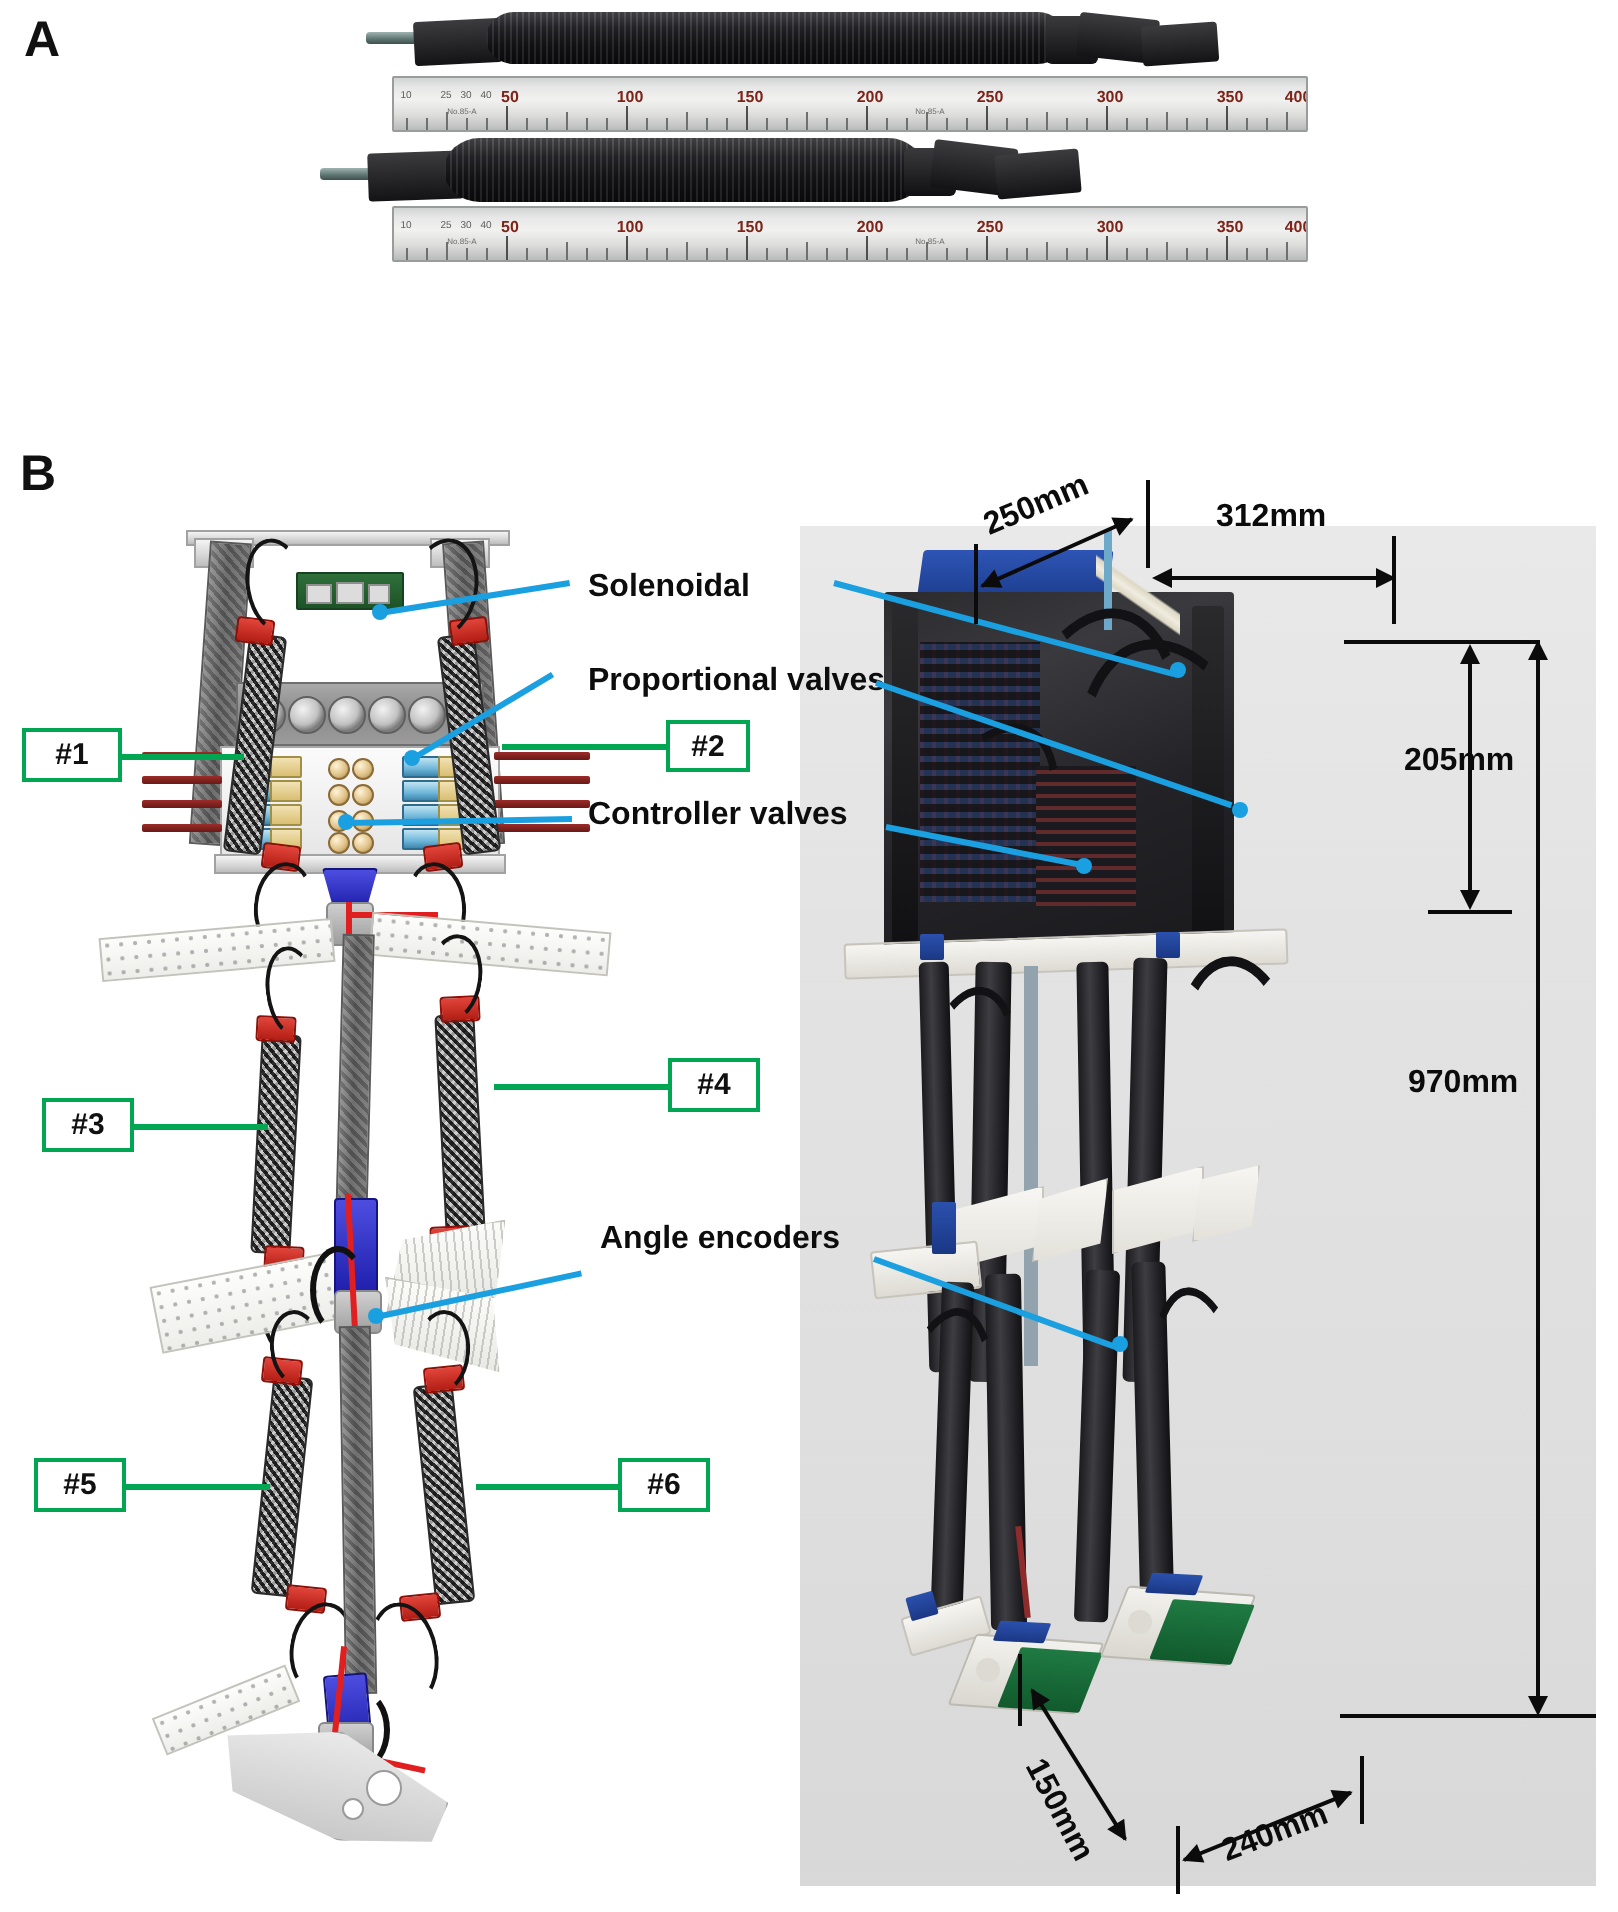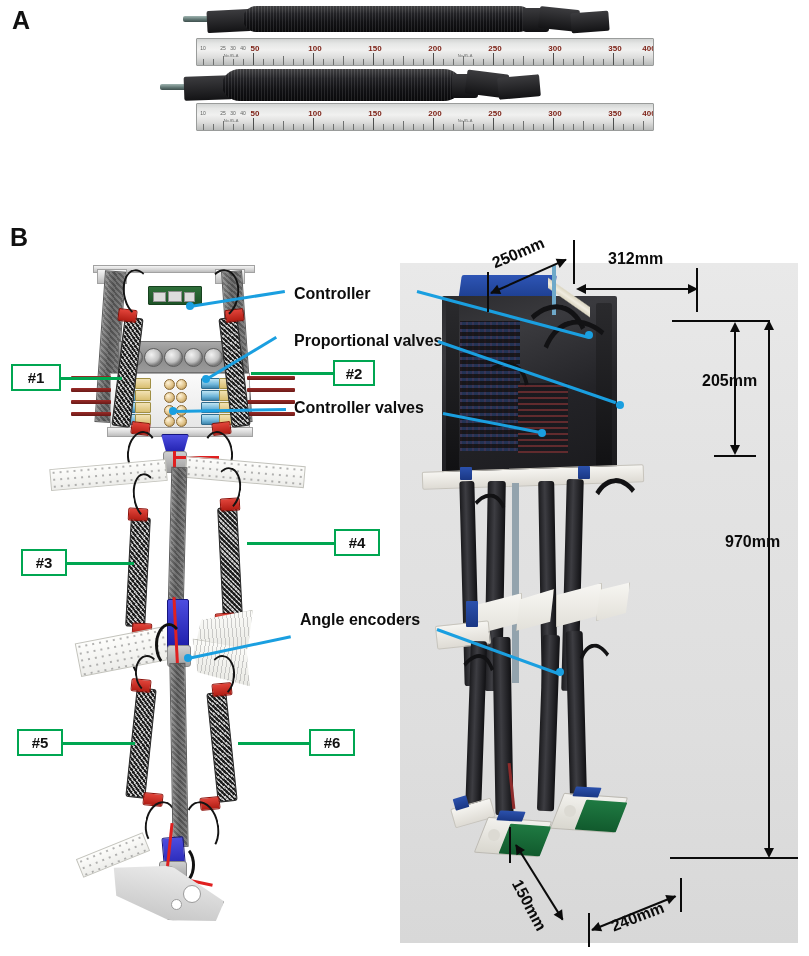--- a/index.html
+++ b/index.html
@@ -720,21 +720,21 @@
     <span>#5</span>
   </div>
 
   <div class="gline" style="left:238px; top:742px; width:92px;"></div>
   <div class="gbox" style="left:309px; top:729px; width:46px; height:27px;">
     <span>#6</span>
   </div>
 
   <div class="bline" style="left:190px; top:305px; width:96px; transform:rotate(-9deg);"></div>
   <div class="bdot" style="left:186px; top:302px;"></div>
-  <div class="blabel" style="left:294px; top:285px;">Controller</div>
+  <div class="blabel" style="left:294px; top:285px;">Solenoidal</div>
   <div class="bline" style="left:417px; top:290px; width:176px; transform:rotate(15deg);"></div>
   <div class="bdot" style="left:585px; top:331px;"></div>
 
   <div class="bline" style="left:206px; top:378px; width:82px; transform:rotate(-31deg);"></div>
   <div class="bdot" style="left:202px; top:375px;"></div>
   <div class="blabel" style="left:294px; top:332px;">Proportional valves</div>
   <div class="bline" style="left:438px; top:340px; width:188px; transform:rotate(19deg);"></div>
   <div class="bdot" style="left:616px; top:401px;"></div>
 
   <div class="bline" style="left:173px; top:410px; width:113px; transform:rotate(-1deg);"></div>
@@ -769,21 +769,21 @@
   <div class="dim-ext h" style="left:714px; top:455px; width:42px; height:2px; background:#0b0b0b;"></div>
   <div class="dim-line v" style="left:734px; top:325px; height:126px;"></div>
   <div class="arrow up" style="left:730px; top:322px;"></div>
   <div class="arrow down" style="left:730px; top:445px;"></div>
   <div class="dim-text" style="left:702px; top:372px;">205mm</div>
 
   <div class="dim-line v" style="left:768px; top:325px; height:530px;"></div>
   <div class="arrow up" style="left:764px; top:320px;"></div>
   <div class="arrow down" style="left:764px; top:848px;"></div>
   <div class="dim-ext h" style="left:670px; top:857px; width:128px; height:2px; background:#0b0b0b;"></div>
-  <div class="dim-text" style="left:725px; top:533px;">970mm</div>
+  <div class="dim-text" style="left:704px; top:533px;">970mm</div>
 
   <div class="dim-ext" style="left:509px; top:827px; height:36px;"></div>
   <div class="diag-arrow" style="left:516px; top:845px; width:88px; transform:rotate(58deg);">
     <div class="shaft" style="width:88px;"></div>
     <div class="arrow left" style="left:-1px; top:-5px;"></div>
     <div class="arrow right" style="left:79px; top:-5px;"></div>
   </div>
   <div class="dim-text" style="left:516px; top:872px; transform:rotate(62deg); transform-origin:0 50%;">150mm</div>
 
   <div class="dim-ext" style="left:588px; top:913px; height:34px;"></div>

